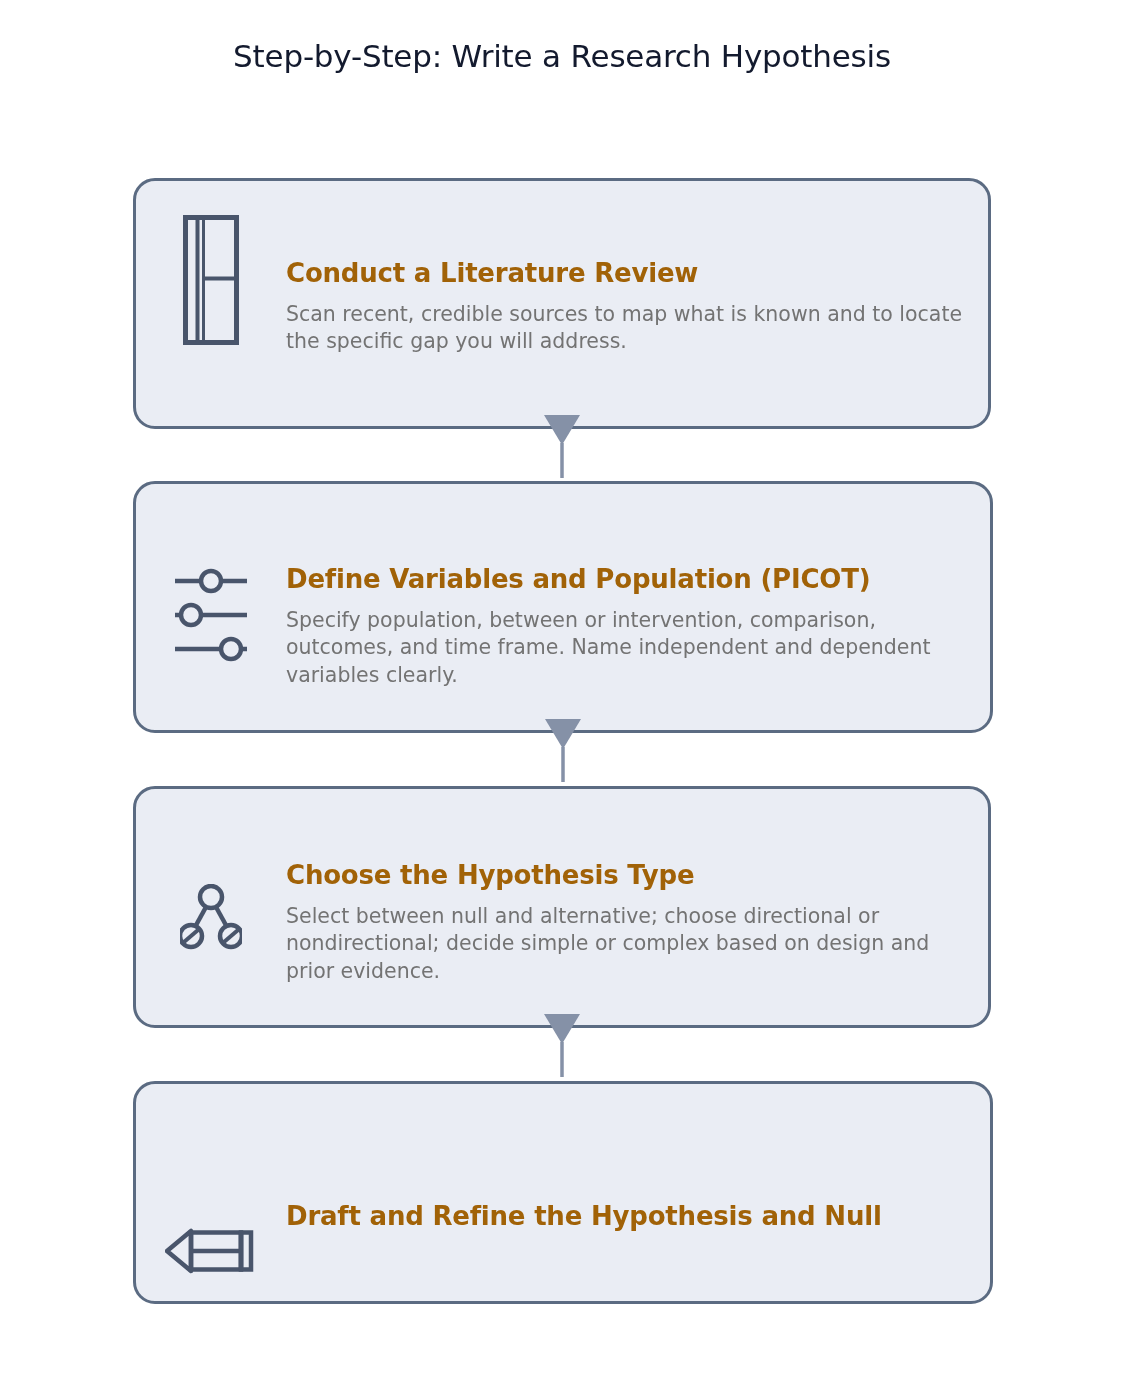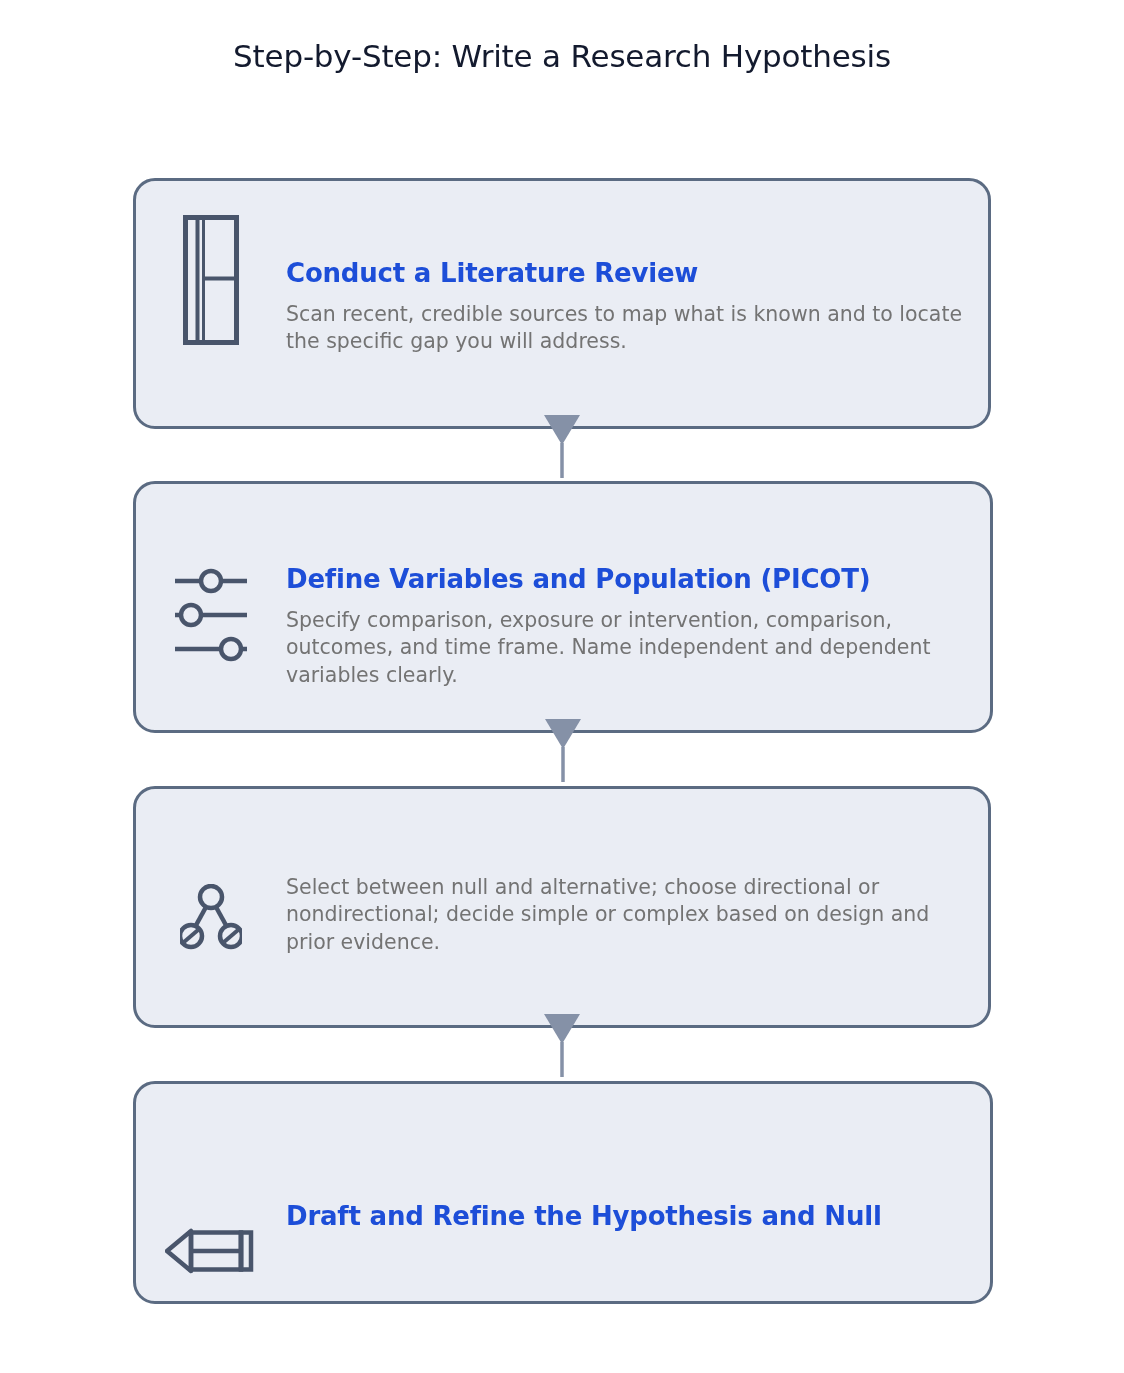--- a/index.html
+++ b/index.html
@@ -59,21 +59,21 @@
   }
 
   .card-body {
     flex: 1;
     padding-right: 24px;
   }
 
   .card-heading {
     font-size: 26px;
     font-weight: bold;
-    color: #1d4ed8;
+    color: #a16207;
     letter-spacing: -0.2px;
     margin: 16px 0 12px 0;
     line-height: 1.15;
   }
 
   .card-desc {
     font-size: 20.5px;
     line-height: 1.33;
     color: #737373;
     margin: 0;
@@ -142,21 +142,21 @@
           <circle cx="38" cy="14" r="10" stroke="#49556b" stroke-width="4.5" fill="#eaedf4"></circle>
           <line x1="2" y1="48" x2="74" y2="48" stroke="#49556b" stroke-width="4.5"></line>
           <circle cx="18" cy="48" r="10" stroke="#49556b" stroke-width="4.5" fill="#eaedf4"></circle>
           <line x1="2" y1="82" x2="74" y2="82" stroke="#49556b" stroke-width="4.5"></line>
           <circle cx="58" cy="82" r="10" stroke="#49556b" stroke-width="4.5" fill="#eaedf4"></circle>
         </svg>
       </span>
     </div>
     <div class="card-body">
       <h2 class="card-heading">Define Variables and Population (PICOT)</h2>
-      <p class="card-desc">Specify comparison, exposure or intervention, comparison, outcomes, and time frame. Name independent and dependent variables clearly.</p>
+      <p class="card-desc">Specify population, between or intervention, comparison, outcomes, and time frame. Name independent and dependent variables clearly.</p>
     </div>
     <div class="connector">
       <svg width="46" height="66" viewBox="0 0 46 66" fill="none">
         <polygon points="5,2 41,2 23,32" fill="#8591a7"></polygon>
         <line x1="23" y1="30" x2="23" y2="65" stroke="#8591a7" stroke-width="3.5"></line>
       </svg>
     </div>
   </div>
 
   <div class="step-card card-3">
@@ -167,20 +167,21 @@
           <circle cx="11" cy="52" r="11" stroke="#49556b" stroke-width="4.5" fill="none"></circle>
           <circle cx="51" cy="52" r="11" stroke="#49556b" stroke-width="4.5" fill="none"></circle>
           <line x1="26" y1="23" x2="15" y2="43" stroke="#49556b" stroke-width="4.5"></line>
           <line x1="36" y1="23" x2="47" y2="43" stroke="#49556b" stroke-width="4.5"></line>
           <line x1="4" y1="58" x2="18" y2="46" stroke="#49556b" stroke-width="4"></line>
           <line x1="44" y1="58" x2="58" y2="46" stroke="#49556b" stroke-width="4"></line>
         </svg>
       </span>
     </div>
     <div class="card-body">
+      <h2 class="card-heading">Choose the Hypothesis Type</h2>
       <p class="card-desc">Select between null and alternative; choose directional or nondirectional; decide simple or complex based on design and prior evidence.</p>
     </div>
     <div class="connector">
       <svg width="46" height="66" viewBox="0 0 46 66" fill="none">
         <polygon points="5,2 41,2 23,32" fill="#8591a7"></polygon>
         <line x1="23" y1="30" x2="23" y2="65" stroke="#8591a7" stroke-width="3.5"></line>
       </svg>
     </div>
   </div>
 

